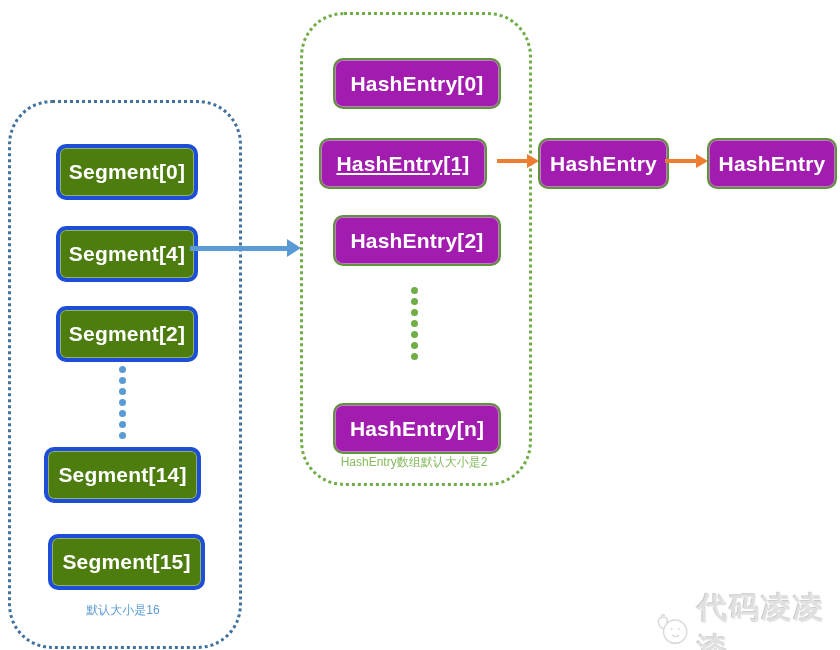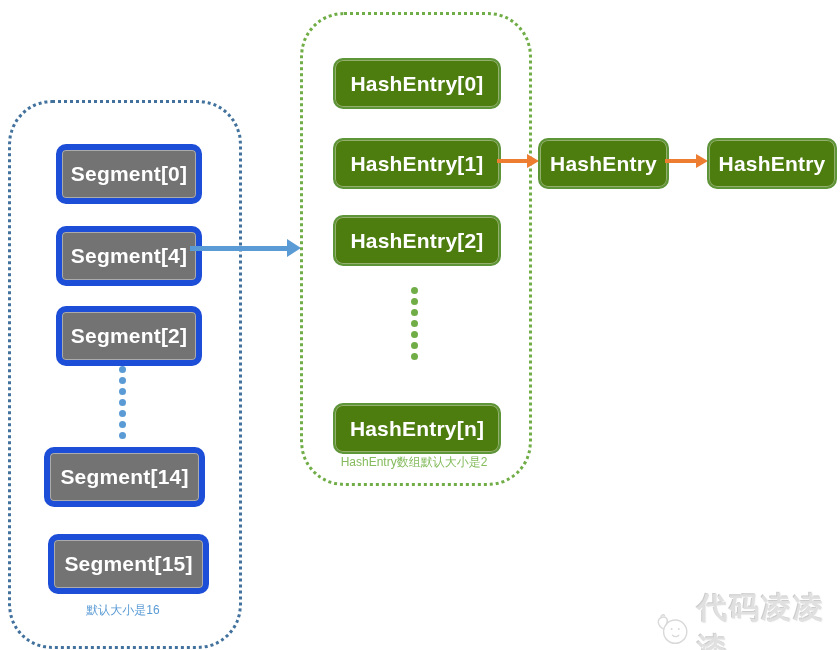--- a/index.html
+++ b/index.html
@@ -11,31 +11,31 @@
   .group{position:absolute;border-radius:44px;background:transparent;}
   .group.blue{left:8px;top:100px;width:228px;height:543px;border:3px dotted #41719C;}
   .group.green{left:300px;top:12px;width:226px;height:468px;border:3px dotted #70AD47;}
 
   
   .node{
     position:absolute;display:flex;align-items:center;justify-content:center;
     border-radius:10px;color:#fff;font-size:21px;font-weight:600;letter-spacing:.2px;
     box-shadow:inset 0 0 0 1px rgba(255,255,255,.40);
   }
-  .node.blue{background:#737373;border:6px solid #1d4ed8;}
-  .node.green{background:#4d7c0f;border:2px solid #5E9539;}
+  .node.blue{background:#4d7c0f;border:4px solid #1d4ed8;}
+  .node.green{background:#a21caf;border:2px solid #5E9539;}
 
   .seg0{left:56px;top:144px;width:134px;height:48px;}
   .seg1{left:56px;top:226px;width:134px;height:48px;}
   .seg2{left:56px;top:306px;width:134px;height:48px;}
   .seg14{left:44px;top:447px;width:149px;height:48px;}
   .seg15{left:48px;top:534px;width:149px;height:48px;}
 
   .he0{left:333px;top:58px;width:164px;height:47px;}
-  .he1{left:333px;top:138px;width:164px;height:47px;}
+  .he1{left:319px;top:138px;width:164px;height:47px;text-decoration:underline;}
   .he2{left:333px;top:215px;width:164px;height:47px;}
   .hen{left:333px;top:383px;width:164px;height:47px;margin-top:20px;}
 
   .ll1{left:538px;top:138px;width:127px;height:47px;}
   .ll2{left:707px;top:138px;width:126px;height:47px;}
 
   
   .dots{position:absolute;display:flex;flex-direction:column;gap:4px;}
   .dots span{width:7px;height:7px;border-radius:50%;}
   .dots.blue{left:119px;top:366px;}

